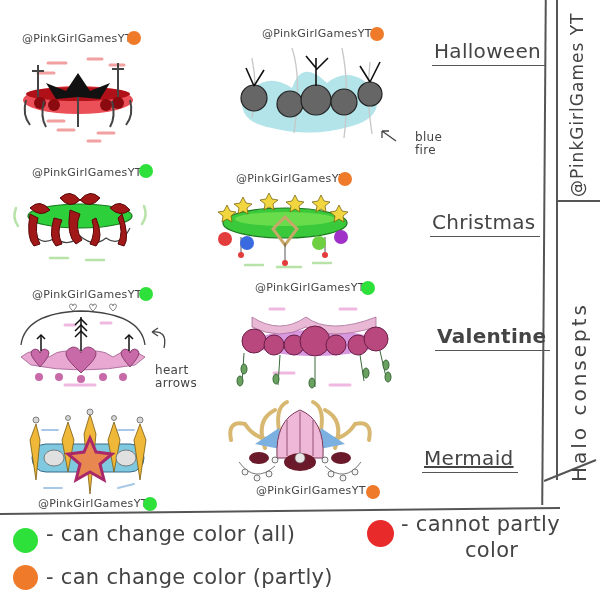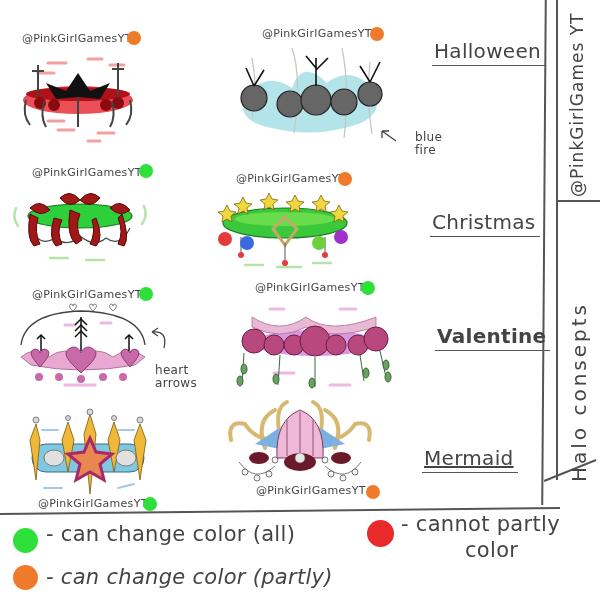--- a/index.html
+++ b/index.html
@@ -311,13 +311,13 @@
 <div class="abs hand cat" style="left:422px;top:446px;text-decoration:underline;">Mermaid</div>
 
 <div class="dot" style="left:13px;top:528px;width:25px;height:25px;background:#2ee03a;"></div>
 <div class="abs hand legend-text" style="left:46px;top:522px;">- can change color (all)</div>
 
 <div class="dot" style="left:367px;top:520px;width:27px;height:27px;background:#e82a2a;"></div>
 <div class="abs hand legend-text" style="left:401px;top:512px;">- cannot partly</div>
 <div class="abs hand legend-text" style="left:465px;top:538px;text-align:right;">color</div>
 
 <div class="dot" style="left:13px;top:565px;width:25px;height:25px;background:#ee7a2a;"></div>
-<div class="abs hand legend-text" style="left:46px;top:565px;font-style:italic;">- can change color (partly)</div>
+<div class="abs hand legend-text" style="left:46px;top:565px;">- can change color (partly)</div>
 
 </body></html>

